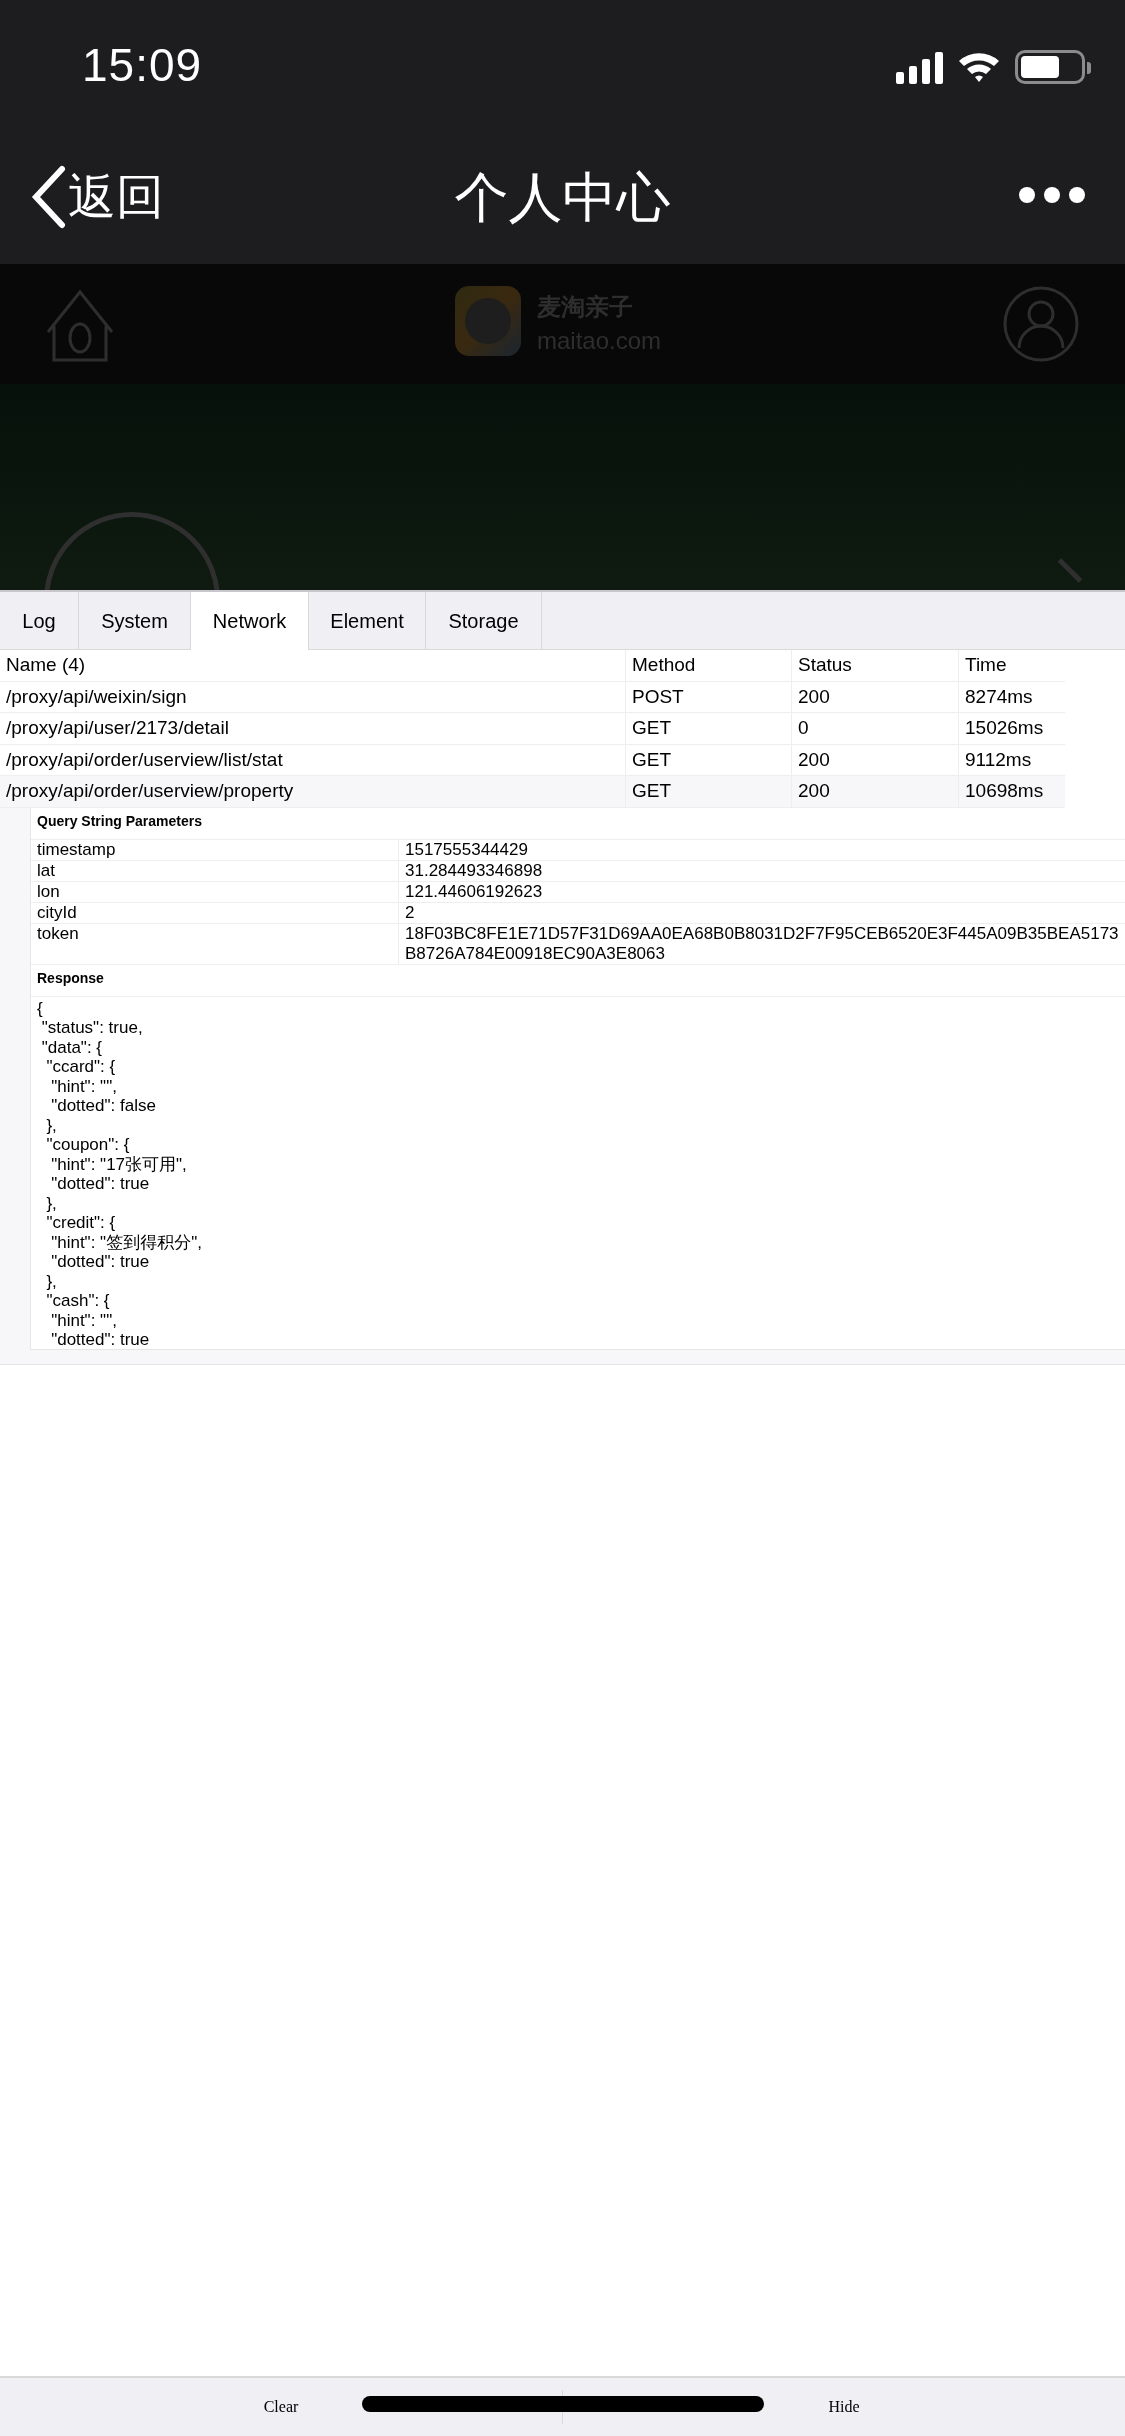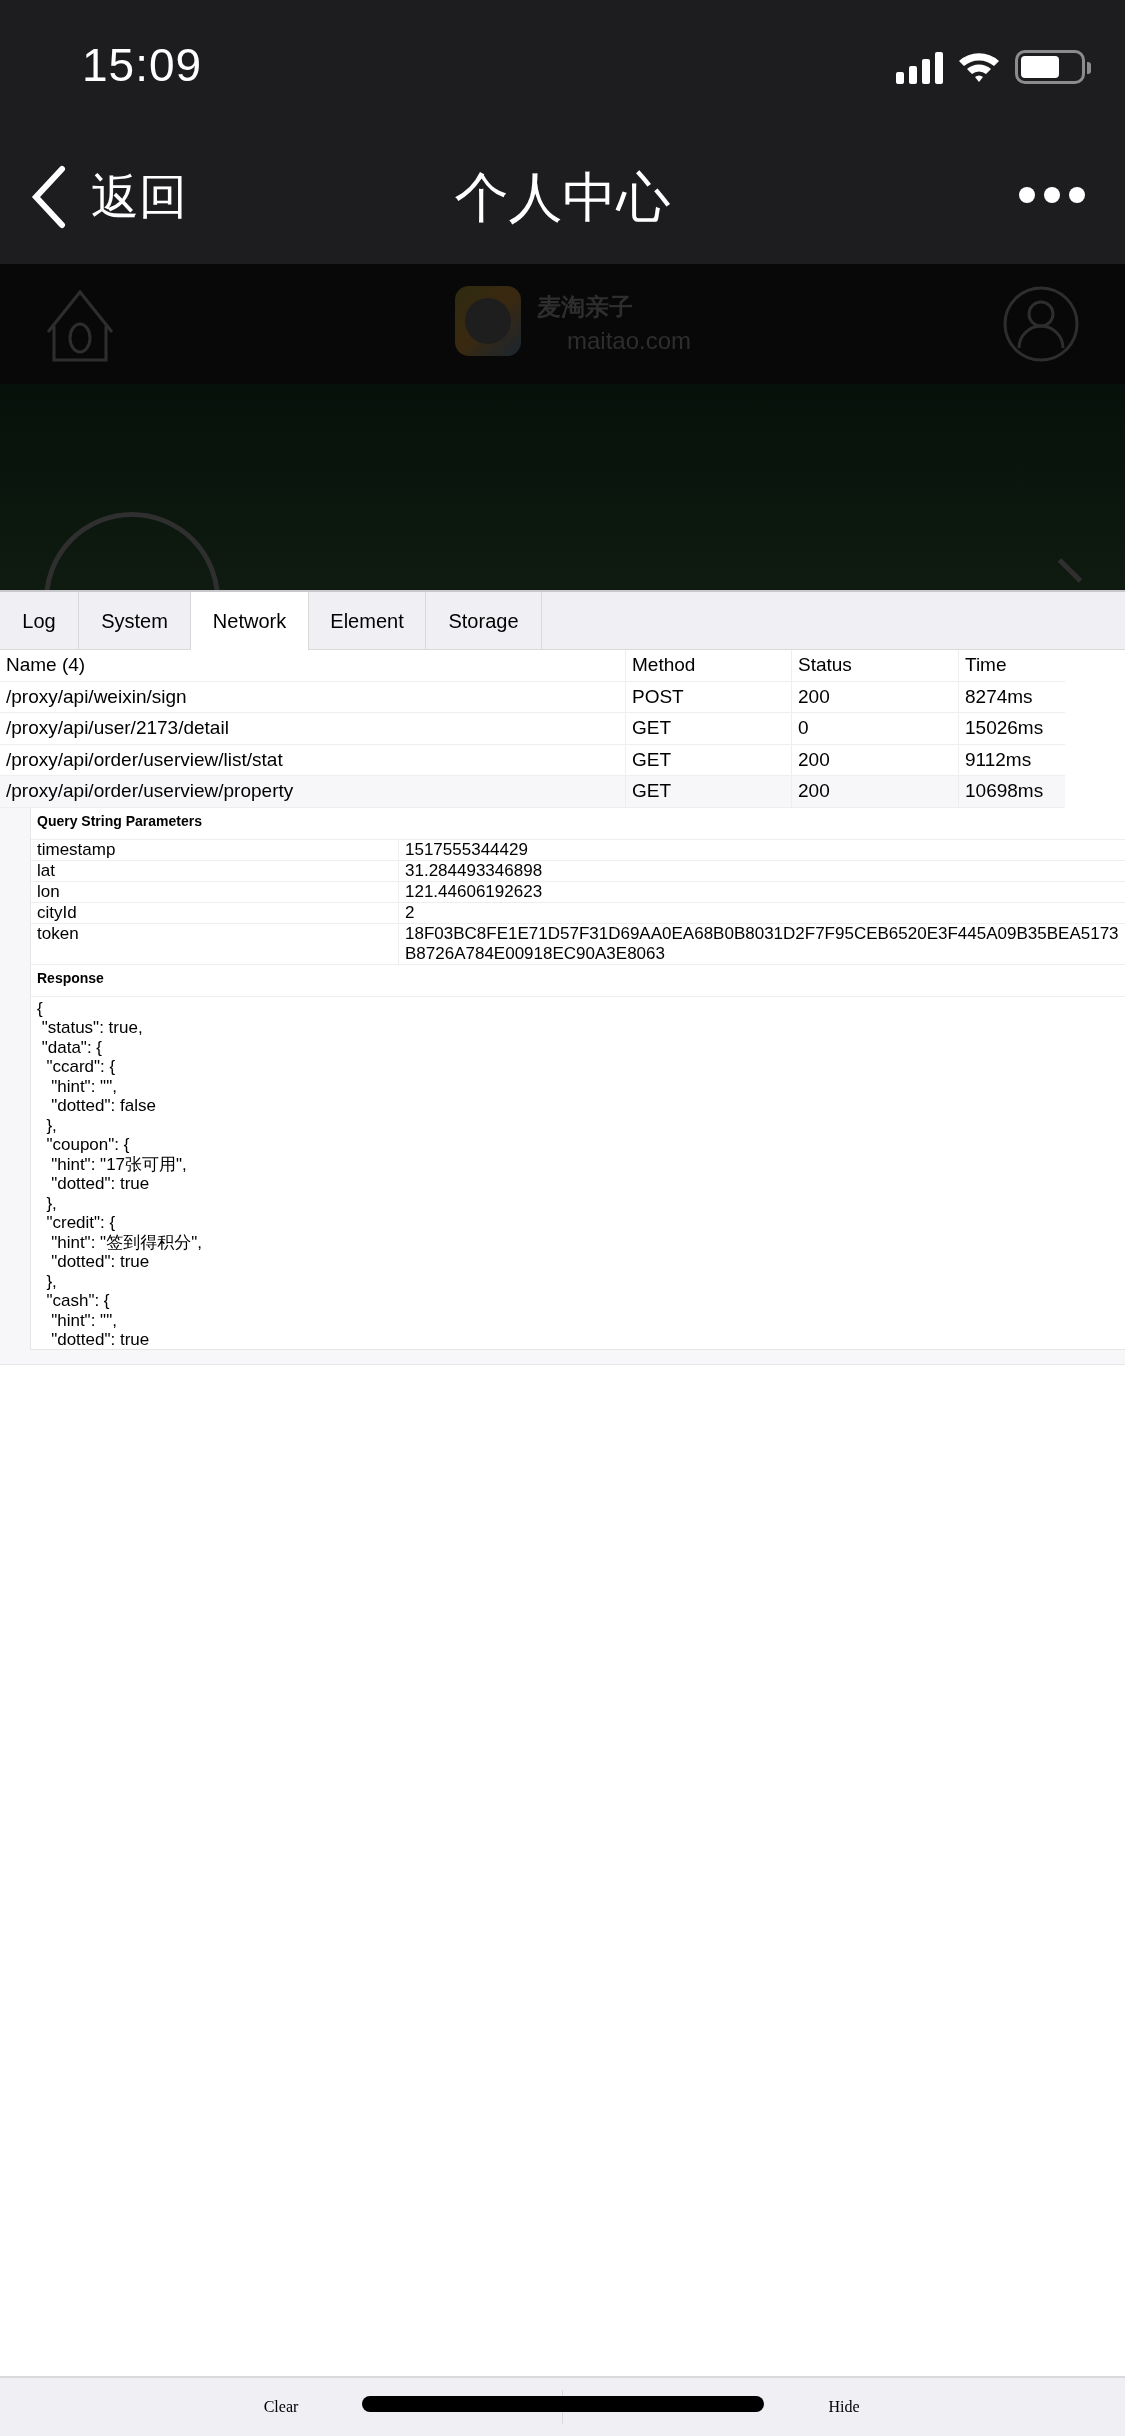--- a/index.html
+++ b/index.html
@@ -12,34 +12,34 @@
   .status-icons { position: absolute; right: 40px; top: 50px; display: flex; align-items: center; gap: 14px; }
   .signal { display: flex; align-items: flex-end; gap: 5px; height: 34px; }
   .signal span { width: 8px; background: #fff; border-radius: 2px; display: block; }
   .battery { width: 70px; height: 34px; border: 3px solid #8c8c8c; border-radius: 10px; position: relative; padding: 3px; }
   .battery .fill { width: 38px; height: 100%; background: #fff; border-radius: 4px; }
   .battery::after { content: ""; position: absolute; right: -9px; top: 9px; width: 4px; height: 12px; background: #8c8c8c; border-radius: 0 3px 3px 0; }
 
   
   .nav-bar { position: absolute; top: 132px; left: 0; width: 1125px; height: 132px; background: #1d1d20; color: #fff; }
   .nav-back { position: absolute; left: 28px; top: 30px; display: flex; align-items: center; height: 70px; cursor: pointer; }
-  .nav-back-label { font-size: 48px; margin-left: 23px; }
+  .nav-back-label { font-size: 48px; margin-left: 0; }
   .nav-title { position: absolute; left: 0; right: 0; top: 30px; text-align: center; font-size: 54px; line-height: 70px; }
   .nav-more { position: absolute; right: 40px; top: 55px; display: flex; gap: 9px; cursor: pointer; }
   .nav-more span { width: 16px; height: 16px; border-radius: 50%; background: #fff; display: block; }
 
   
   .page-header { position: absolute; top: 264px; left: 0; width: 1125px; height: 120px; background: #080808; }
   .page-hero { position: absolute; top: 384px; left: 0; width: 1125px; height: 206px; background: linear-gradient(#06110b, #0f1a10); overflow: hidden; }
   .logo-wrap { position: absolute; left: 455px; top: 22px; display: flex; align-items: center; gap: 16px; }
   .logo-badge { width: 66px; height: 70px; border-radius: 14px; background: linear-gradient(135deg, #2e2a10 0%, #3a2910 50%, #1a2530 100%); position: relative; }
   .logo-badge::after { content: ""; position: absolute; left: 10px; top: 12px; width: 46px; height: 46px; border-radius: 50%; background: #1e1e1e; }
   .logo-text { display: flex; flex-direction: column; }
   .logo-cn { font-size: 24px; color: #2e2e2e; font-weight: bold; line-height: 40px; }
-  .logo-en { font-size: 24px; color: #2e2e2e; line-height: 28px; margin-left: 30px; }
+  .logo-en { font-size: 24px; color: #2e2e2e; line-height: 28px; }
   .home-icon { position: absolute; left: 40px; top: 22px; }
   .user-icon { position: absolute; right: 44px; top: 20px; }
   .hero-arc { position: absolute; left: 44px; top: 128px; width: 176px; height: 176px; border: 5px solid #2f2f2f; border-radius: 50%; }
   .hero-chevron { position: absolute; right: 40px; top: 184px; width: 30px; height: 5px; background: #2f2f2f; transform: rotate(45deg); }
 
   
   .console { position: absolute; top: 590px; left: 0; width: 1125px; height: 1846px; background: #ffffff; border-top: 2px solid #c8c8cc; }
   .tabbar { height: 58px; background: #efeff4; display: flex; border-bottom: 1px solid #d9d9d9; }
   .tab { height: 58px; display: flex; align-items: center; justify-content: center; font-size: 20px; color: #000; border-right: 1px solid #d9d9d9; cursor: pointer; }
   .tab.active { background: #ffffff; }

